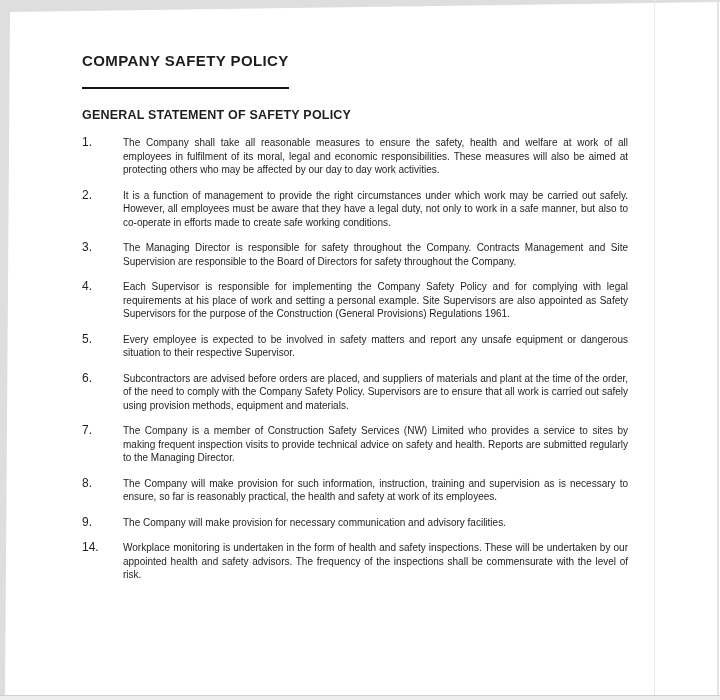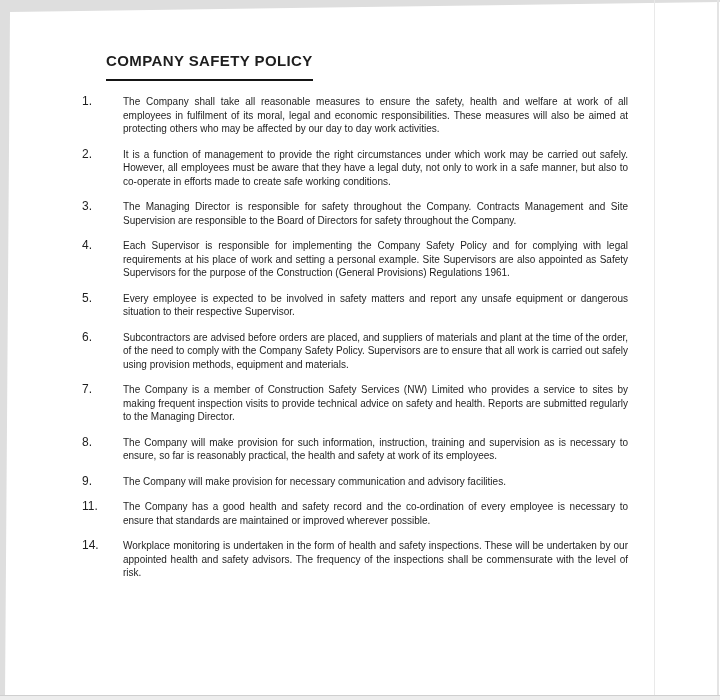--- a/index.html
+++ b/index.html
@@ -68,22 +68,21 @@
   .doc-title {
     font-size: 15px;
     line-height: 16px;
     font-weight: bold;
     letter-spacing: 0.4px;
     margin: 0;
   }
   .doc-title .underline {
     display: inline-block;
     border-bottom: 2px solid #151515;
-    padding-bottom: 10px;
-    margin-left: 24px;
+    padding-bottom: 18px;
   }
   .doc-subtitle {
     font-size: 12.5px;
     line-height: 14px;
     font-weight: bold;
     letter-spacing: 0.2px;
     margin: 19px 0 0 0;
   }
   .policy-list {
     margin-top: 14px;
@@ -116,20 +115,21 @@
   <div class="scan-edge"></div>
   <div class="page-right-line"></div>
   <div class="far-right-line"></div>
   <div class="page-bottom-line"></div>
   <div class="below-page"></div>
 
   <div class="doc">
 
     <h1 class="doc-title"><span class="underline">COMPANY SAFETY POLICY</span></h1>
 
+    <h2 class="doc-subtitle">GENERAL STATEMENT OF SAFETY POLICY</h2>
 
     <div class="policy-list">
 
       <div class="item">
         <span class="num">1.</span>
         <p class="txt">The Company shall take all reasonable measures to ensure the safety, health and welfare at work of all employees in fulfilment of its moral, legal and economic responsibilities.  These measures will also be aimed at protecting others who may be affected by our day to day work activities.</p>
       </div>
 
       <div class="item">
         <span class="num">2.</span>
@@ -165,24 +165,20 @@
         <span class="num">8.</span>
         <p class="txt">The Company will make provision for such information, instruction, training and supervision as is necessary to ensure, so far is reasonably practical, the health and safety at work of its employees.</p>
       </div>
 
       <div class="item">
         <span class="num">9.</span>
         <p class="txt">The Company will make provision for necessary communication and advisory facilities.</p>
       </div>
 
 
-      <div class="item">
-        <span class="num">11.</span>
-        <p class="txt">The Company has a good health and safety record and the co-ordination of every employee is necessary to ensure that standards are maintained or improved wherever possible.</p>
-      </div>
 
       <div class="item">
         <span class="num">14.</span>
         <p class="txt">Workplace monitoring is undertaken in the form of health and safety inspections.  These will be undertaken by our appointed health and safety advisors.  The frequency of the inspections shall be commensurate with the level of risk.</p>
       </div>
 
     </div>
   </div>
 </div>
 

